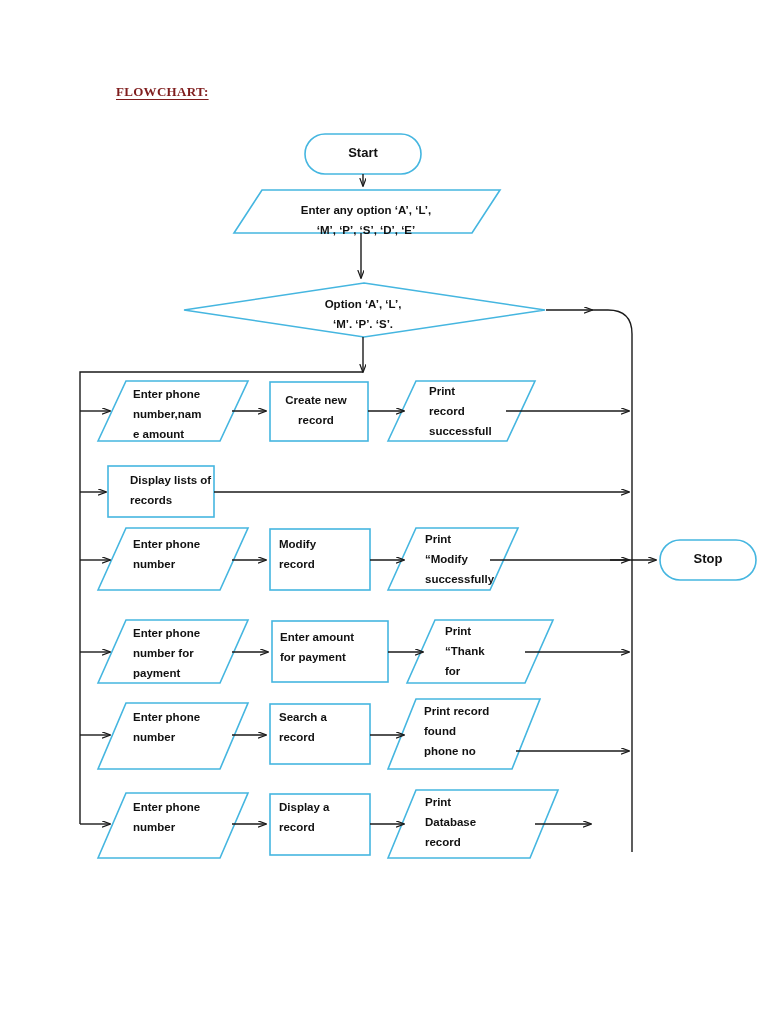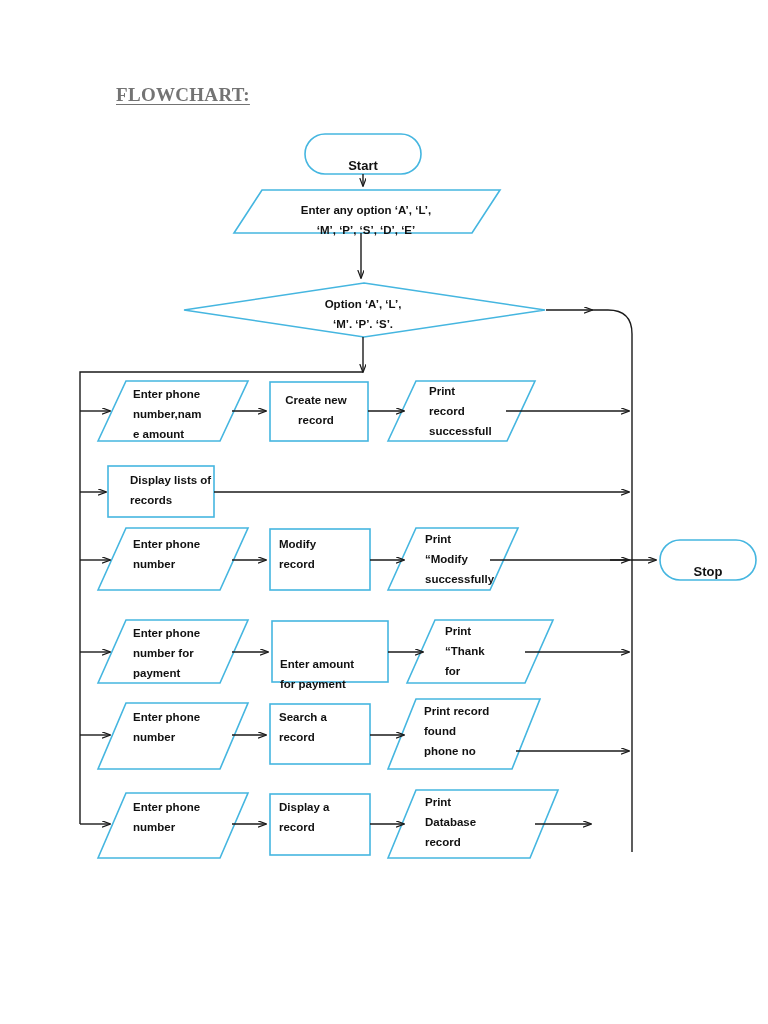--- a/index.html
+++ b/index.html
@@ -26,22 +26,22 @@
     left: 0; top: 0;
     width: 768px;
     height: 1024px;
   }
   .doc-title {
     position: absolute;
     left: 116px;
     top: 84px;
     font-family: "Liberation Serif", serif;
     font-weight: bold;
-    font-size: 19px;
-    color: #737373;
+    font-size: 13px;
+    color: #7f1d1d;
     letter-spacing: 0.3px;
     text-decoration: underline;
     text-underline-offset: 3px;
     white-space: nowrap;
     text-align: center;
   }
   .node-label {
     position: absolute;
     font-family: "Liberation Sans", sans-serif;
     font-weight: bold;
@@ -55,21 +55,20 @@
     text-align: center;
   }
   .label-left {
     text-align: left;
   }
   .term-label {
     font-size: 13px;
     font-weight: bold;
     line-height: 16px;
     text-align: center;
-    margin-top: 13px;
   }
   .clip-box {
     overflow: hidden;
   }
   .shape-hit {
     position: absolute;
   }
 </style>
 </head>
 <body>
@@ -190,21 +189,21 @@
 number</div>
   <div class="node-label label-left clip-box" style="left:279px; top:534px; width:92px; height:56px;">Modify
 record</div>
   <div class="node-label label-left clip-box" style="left:425px; top:529px; width:104px; height:61px;">Print
 “Modify
 successfully</div>
 
   <div class="node-label label-left clip-box" style="left:133px; top:623px; width:112px; height:60px;">Enter phone
 number for
 payment</div>
-  <div class="node-label label-left clip-box" style="left:280px; top:654px; width:110px; height:54px;">Enter amount
+  <div class="node-label label-left clip-box" style="left:280px; top:627px; width:110px; height:54px;">Enter amount
 for payment</div>
   <div class="node-label label-left clip-box" style="left:445px; top:621px; width:100px; height:62px;">Print
 “Thank
 for</div>
 
   <div class="node-label label-left clip-box" style="left:133px; top:707px; width:110px; height:56px;">Enter phone
 number</div>
   <div class="node-label label-left clip-box" style="left:279px; top:707px; width:92px; height:56px;">Search a
 record</div>
   <div class="node-label label-left clip-box" style="left:424px; top:701px; width:112px; height:68px;">Print record

